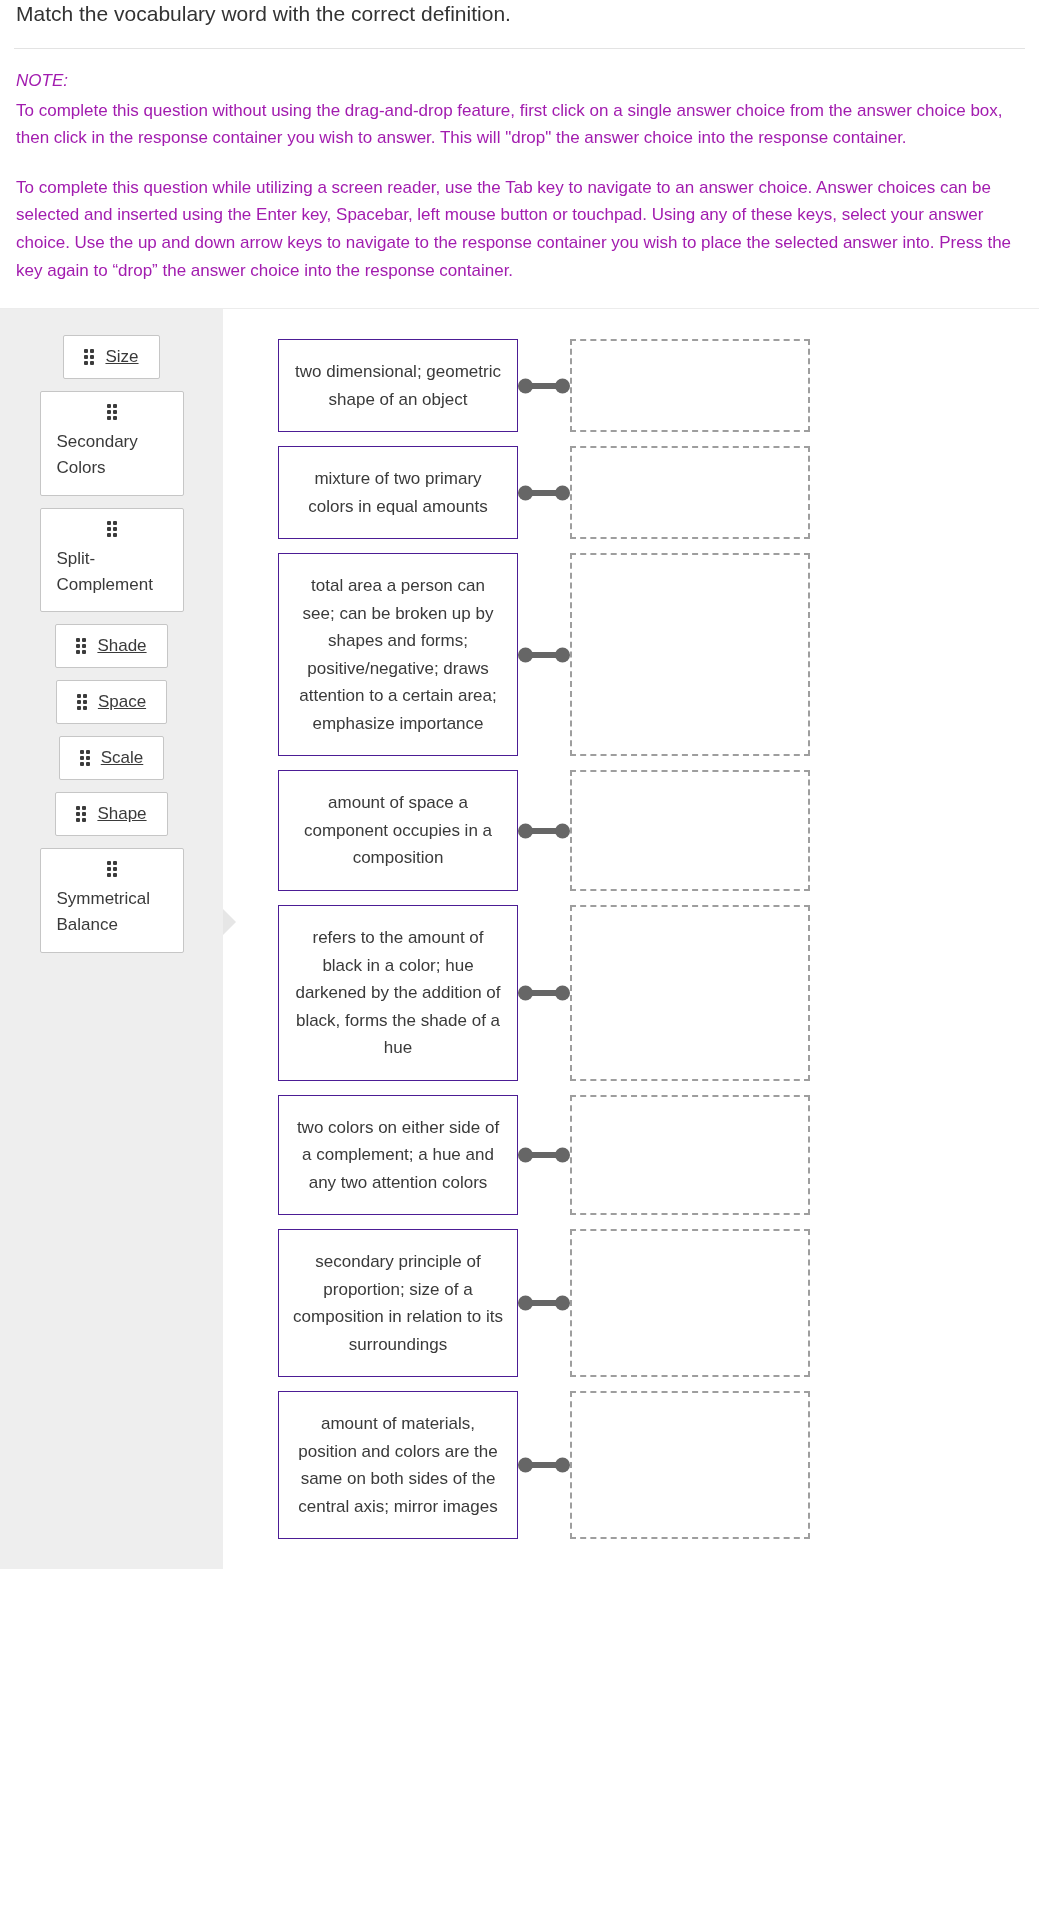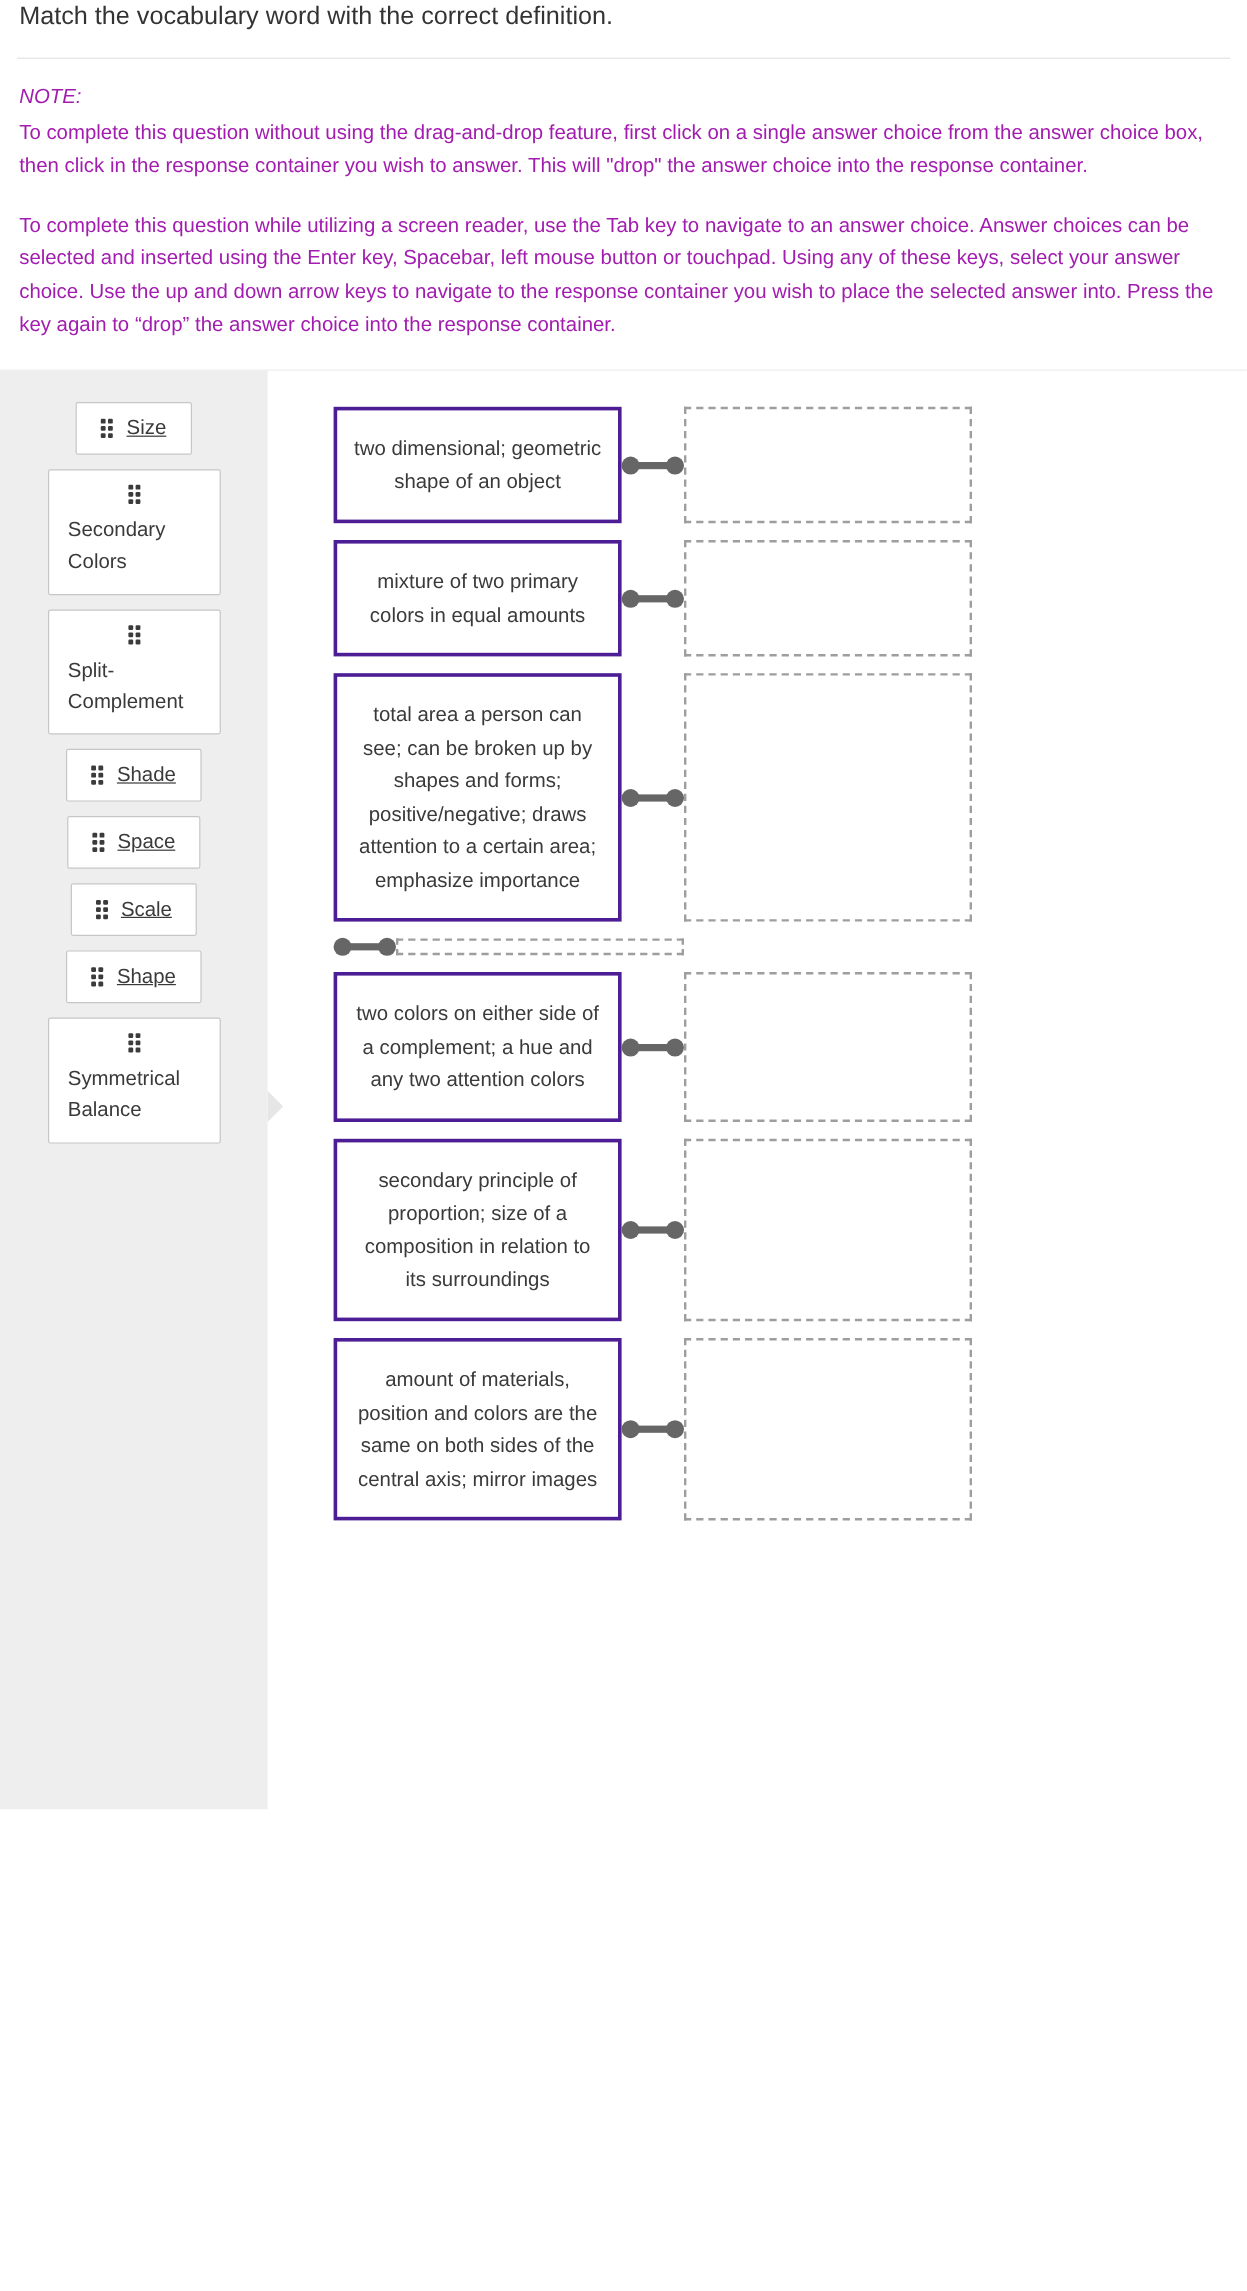--- a/index.html
+++ b/index.html
@@ -139,21 +139,21 @@
     display: flex;
     align-items: center;
     margin-bottom: 14px;
     padding-left: 55px;
   }
   .match-row:last-child { margin-bottom: 0; }
 
   .definition {
     width: 240px;
     min-width: 240px;
-    border: 3px solid #4c1d95;
+    border: 1px solid #4c1d95;
     background: #ffffff;
     color: #3a3a3a;
     font-size: 17px;
     line-height: 1.62;
     text-align: center;
     padding: 18px 14px;
     display: flex;
     align-items: center;
     justify-content: center;
   }
@@ -325,20 +325,29 @@
         </div>
         <div class="match-row">
           <div class="definition">total area a person can see; can be broken up by shapes and forms; positive/negative; draws attention to a certain area; emphasize importance</div>
           <div class="connector">
             <span class="knob left"></span>
             <span class="knob right"></span>
           </div>
           <div class="dropzone"></div>
         </div>
         <div class="match-row">
+          <div class="definition">amount of space a component occupies in a composition</div>
+          <div class="connector">
+            <span class="knob left"></span>
+            <span class="knob right"></span>
+          </div>
+          <div class="dropzone"></div>
+        </div>
+        <div class="match-row">
+          <div class="definition">refers to the amount of black in a color; hue darkened by the addition of black, forms the shade of a hue</div>
           <div class="connector">
             <span class="knob left"></span>
             <span class="knob right"></span>
           </div>
           <div class="dropzone"></div>
         </div>
         <div class="match-row">
           <div class="definition">two colors on either side of a complement; a hue and any two attention colors</div>
           <div class="connector">
             <span class="knob left"></span>

